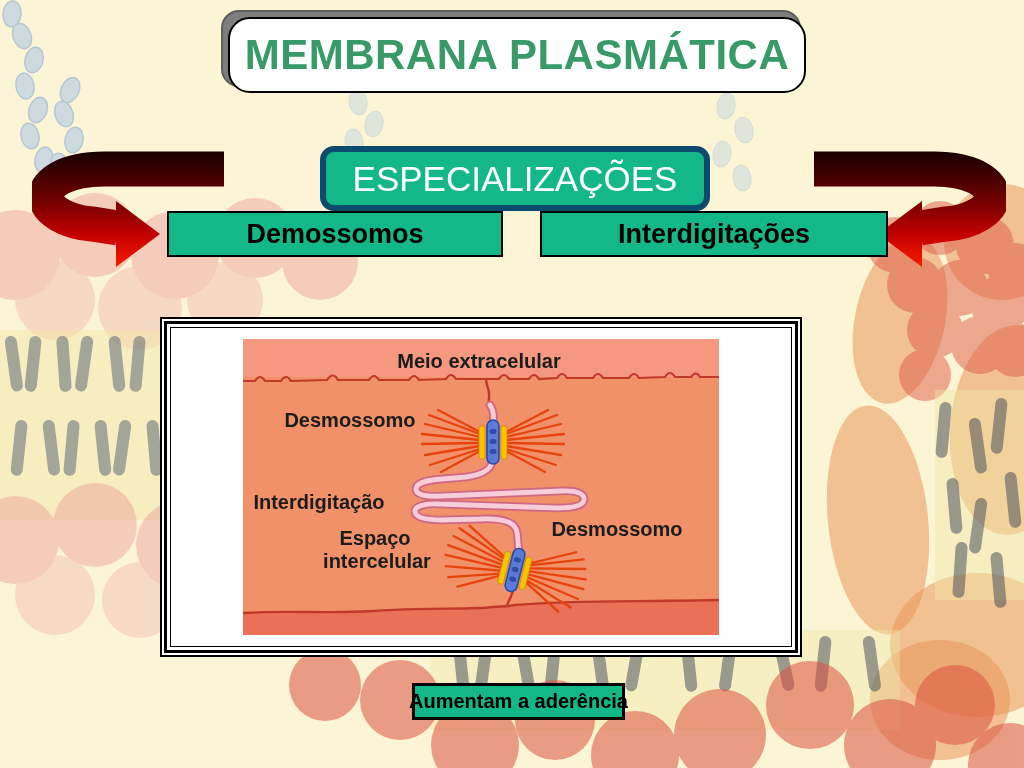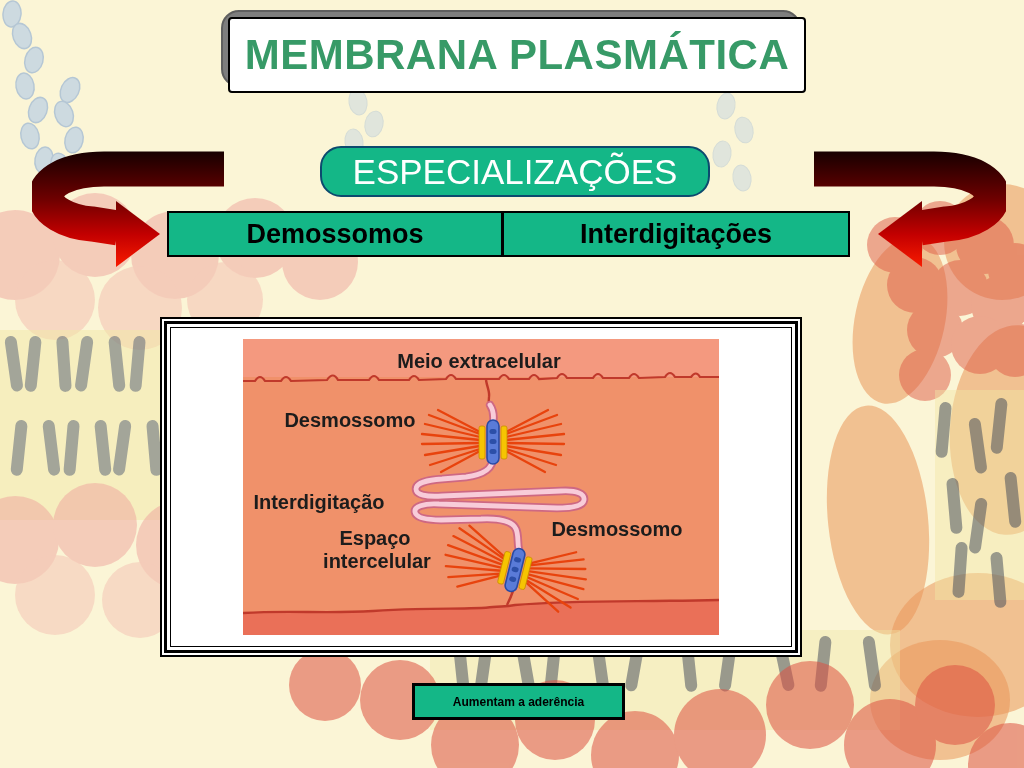--- a/index.html
+++ b/index.html
@@ -13,43 +13,43 @@
   
   .watermark{left:0;top:0;width:1024px;height:768px;}
 
   
   .title-shadow{
     left:221px;top:10px;width:580px;height:77px;
     background:#7E7E7E;border-radius:18px;border:2px solid #5F5F5F;
   }
   .title-box{
     left:228px;top:17px;width:578px;height:76px;
-    background:#FFFFFF;border:2.5px solid #000;border-radius:4px;
+    background:#FFFFFF;border:2.5px solid #000;border-radius:22px;
     display:flex;align-items:center;justify-content:center;
   }
   .title-box span{
     color:#379A67;font-size:42px;font-weight:bold;letter-spacing:0.5px;white-space:nowrap;
   }
 
   
   .subtitle-box{
-    left:320px;top:146px;width:390px;height:51px;
-    background:#14B787;border:2px solid #0c4a6e;border-radius:21px;
+    left:320px;top:146px;width:390px;height:65px;
+    background:#14B787;border:6px solid #0c4a6e;border-radius:14px;
     display:flex;align-items:center;justify-content:center;
   }
   .subtitle-box span{color:#FFFFFF;font-size:35px;font-weight:400;white-space:nowrap;}
 
   
   .cat-box{
     background:#14B787;border:2px solid #000;
     display:flex;align-items:center;justify-content:center;
   }
   .cat-box span{color:#000000;font-size:27px;font-weight:bold;white-space:nowrap;}
   .cat-left{left:167px;top:211px;width:336px;height:46px;}
-  .cat-right{left:502px;top:211px;width:348px;height:46px;}
+  .cat-right{left:540px;top:211px;width:348px;height:46px;}
 
   
   .arrow-left{left:32px;top:146px;width:200px;height:132px;}
   .arrow-right{left:806px;top:146px;width:200px;height:132px;}
 
   
   .frame-outer{
     left:160px;top:317px;width:642px;height:340px;
     background:#FFFFFF;border:2px solid #000;padding:2px;
   }
@@ -58,21 +58,21 @@
     width:100%;height:100%;border:1px solid #000;background:#FFFFFF;
     display:flex;align-items:center;justify-content:center;
   }
 
   
   .caption-box{
     left:412px;top:683px;width:213px;height:37px;
     background:#14B787;border:3px solid #000;
     display:flex;align-items:center;justify-content:center;
   }
-  .caption-box span{color:#000;font-size:12px;font-weight:bold;white-space:nowrap;}
+  .caption-box span{color:#000;font-size:20px;font-weight:bold;white-space:nowrap;}
 
   .diagram-label{font-family:"Liberation Sans",sans-serif;font-weight:bold;fill:#1C1C1C;}
 </style>
 </head>
 <body>
 
 <div class="slide">
 
   <svg class="abs watermark" viewBox="0 0 1024 768" xmlns="http://www.w3.org/2000/svg">
     <defs>

